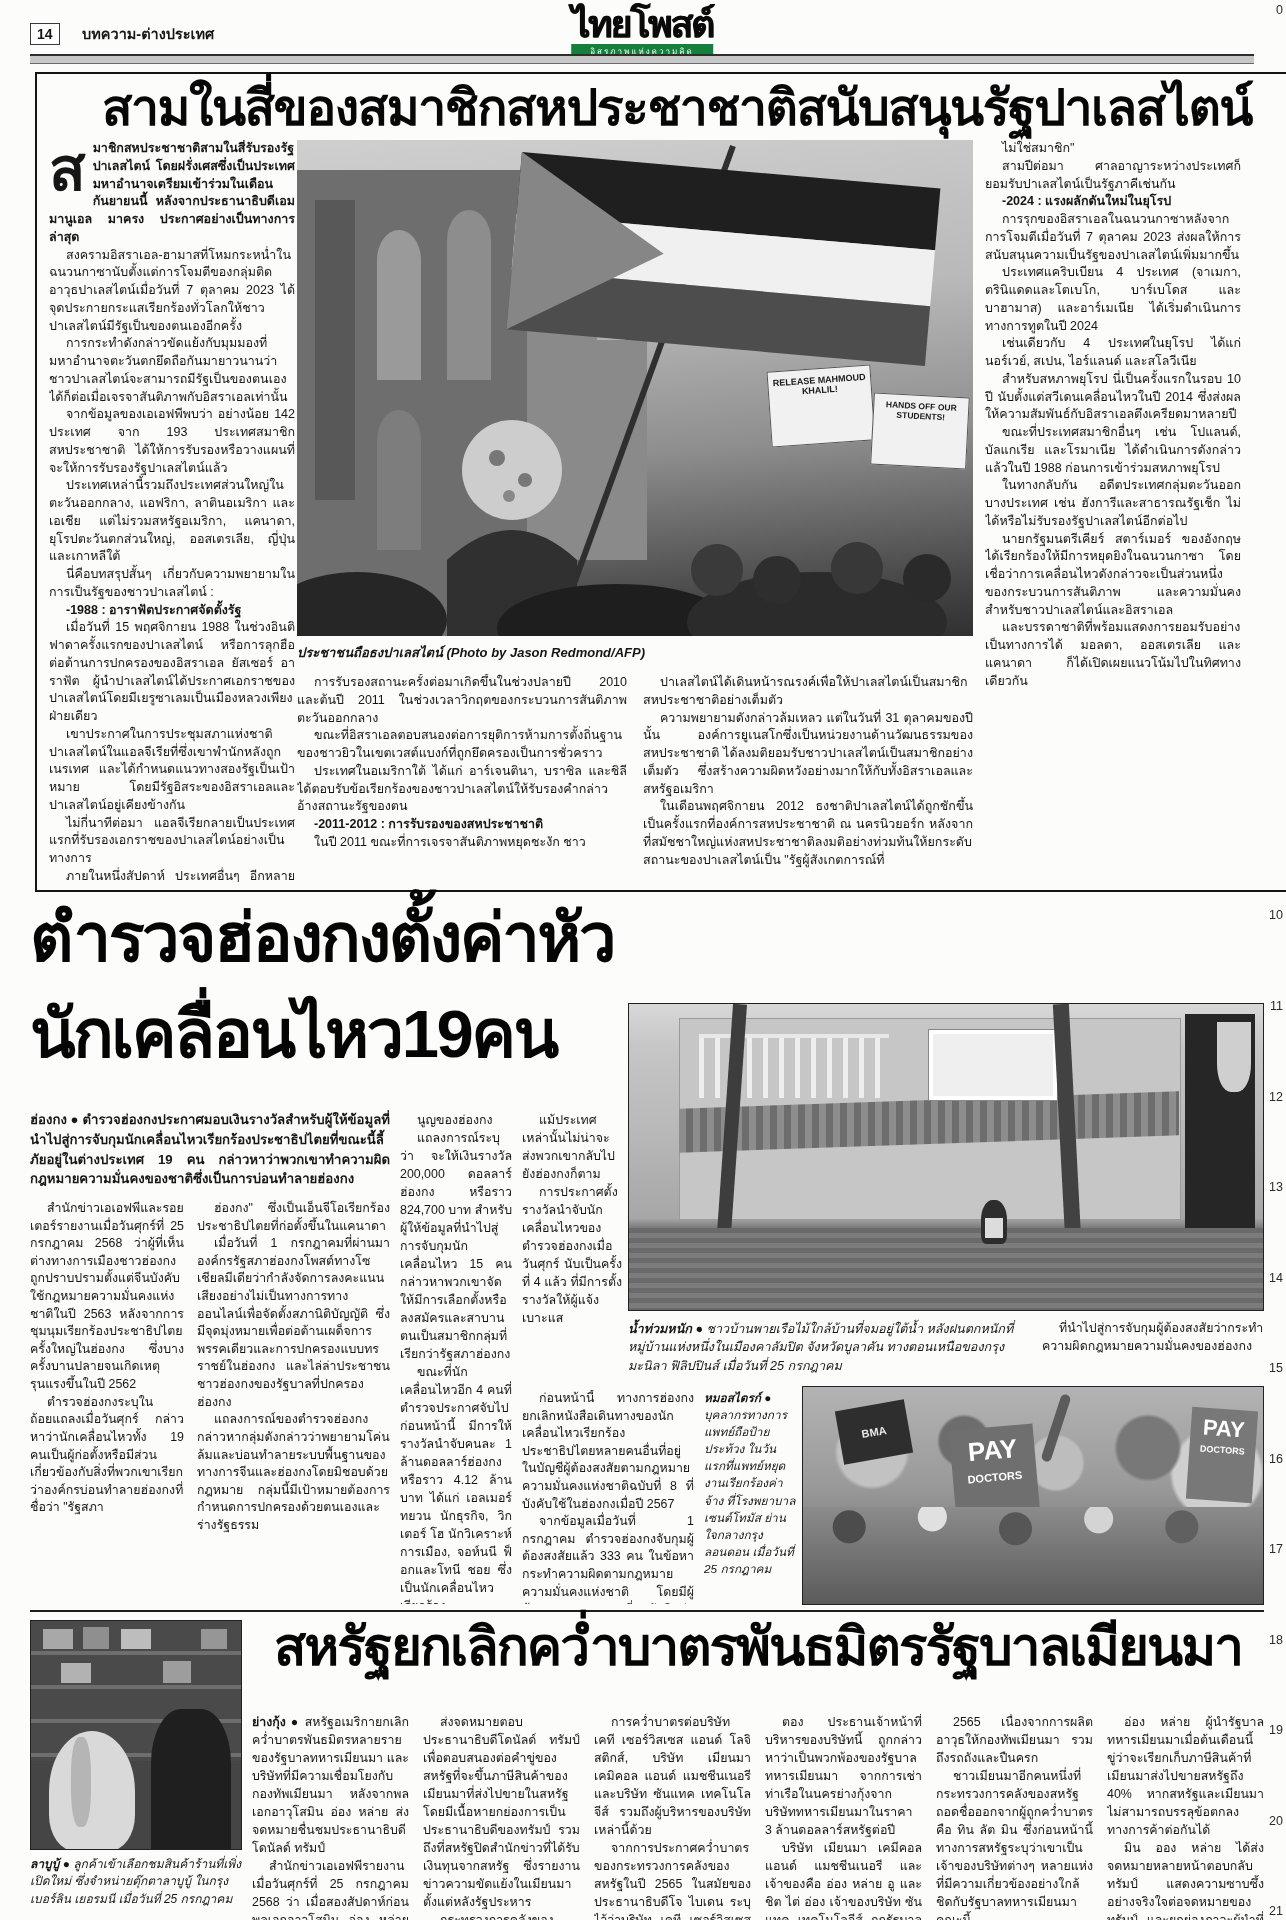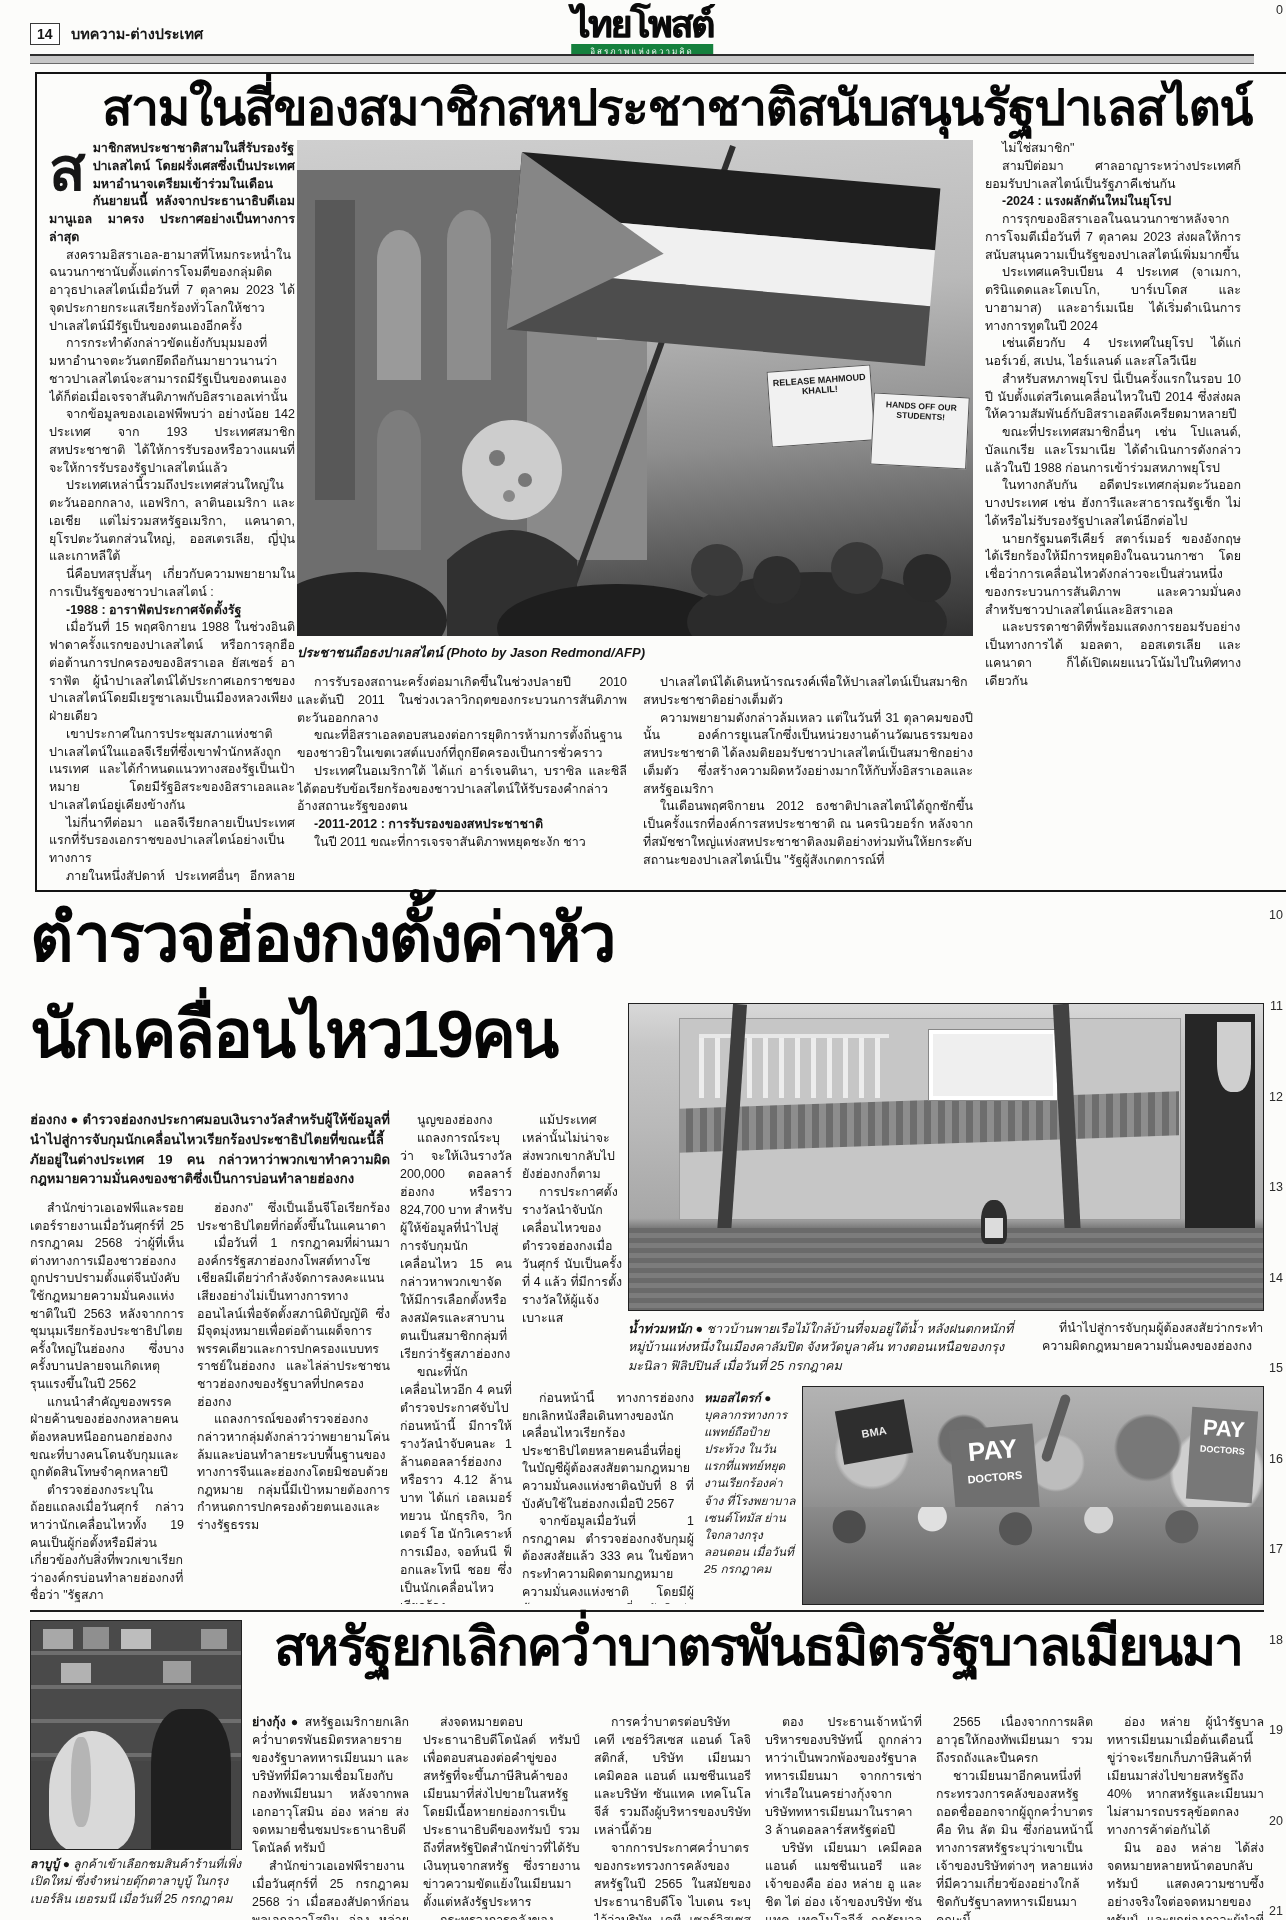--- a/index.html
+++ b/index.html
@@ -7,21 +7,21 @@
         font-family:"Liberation Sans",sans-serif;color:#161616;overflow:hidden;}
   
   .ruler{position:absolute;top:4px;bottom:2px;right:3px;width:22px;display:flex;
          flex-direction:column;justify-content:space-between;align-items:flex-end;
          font-size:12.5px;color:#2b2b2b;}
   .ruler span{line-height:1;}
   
   .header{position:absolute;top:22px;left:30px;width:1224px;height:34px;}
   .pagenum{display:inline-block;border:1.5px solid #3a3a3a;font-weight:bold;font-size:14px;
            padding:2px 6px;vertical-align:middle;background:#fff;}
-  .section-label{font-weight:bold;font-size:14.5px;margin-left:7px;vertical-align:middle;}
+  .section-label{font-weight:bold;font-size:14.5px;margin-left:18px;vertical-align:middle;}
   .masthead{position:absolute;left:50%;top:-16px;transform:translateX(-50%);text-align:center;}
   .masthead-logo{font-size:37px;font-weight:900;letter-spacing:-2px;line-height:1;color:#0a0a0a;
                  text-shadow:1px 0 #0a0a0a;}
   .masthead-tag{display:block;background:#15803d;color:#fff;font-size:8px;letter-spacing:2px;
                 padding:1px 8px;margin-top:1px;}
   .header-rule{position:absolute;top:54px;left:30px;width:1224px;height:7px;background:#c7c7c7;
                border-top:2px solid #2e2e2e;border-bottom:1px solid #6a6a6a;}
   
   .bt p{margin:0;text-indent:17px;text-align:justify;}
   .bt p.subhead{font-weight:bold;}
@@ -213,21 +213,20 @@
       </div>
   </div>
 
   <div class="hk">
     <div class="hk-headline" style="top:904px;">ตำรวจฮ่องกงตั้งค่าหัว</div>
     <div class="hk-headline" style="top:1000px;">นักเคลื่อนไหว19คน</div>
     <div class="hk-lede">ฮ่องกง ● ตำรวจฮ่องกงประกาศมอบเงินรางวัลสำหรับผู้ให้ข้อมูลที่นำไปสู่การจับกุมนักเคลื่อนไหวเรียกร้องประชาธิปไตยที่ขณะนี้ลี้ภัยอยู่ในต่างประเทศ 19 คน กล่าวหาว่าพวกเขาทำความผิดกฎหมายความมั่นคงของชาติซึ่งเป็นการบ่อนทำลายฮ่องกง</div>
 
     <div class="col hk-col1 bt">
         <p>สำนักข่าวเอเอฟพีและรอยเตอร์รายงานเมื่อวันศุกร์ที่ 25 กรกฎาคม 2568 ว่าผู้ที่เห็นต่างทางการเมืองชาวฮ่องกงถูกปราบปรามตั้งแต่จีนบังคับใช้กฎหมายความมั่นคงแห่งชาติในปี 2563 หลังจากการชุมนุมเรียกร้องประชาธิปไตยครั้งใหญ่ในฮ่องกง ซึ่งบางครั้งบานปลายจนเกิดเหตุรุนแรงขึ้นในปี 2562</p>
-        <p>แกนนำสำคัญของพรรคฝ่ายค้านของฮ่องกงหลายคนต้องหลบหนีออกนอกฮ่องกง ขณะที่บางคนโดนจับกุมและถูกตัดสินโทษจำคุกหลายปี</p>
         <p>ตำรวจฮ่องกงระบุในถ้อยแถลงเมื่อวันศุกร์ กล่าวหาว่านักเคลื่อนไหวทั้ง 19 คนเป็นผู้ก่อตั้งหรือมีส่วนเกี่ยวข้องกับสิ่งที่พวกเขาเรียกว่าองค์กรบ่อนทำลายฮ่องกงที่ชื่อว่า "รัฐสภา</p>
       </div>
     <div class="col hk-col2 bt">
         <p>ฮ่องกง" ซึ่งเป็นเอ็นจีโอเรียกร้องประชาธิปไตยที่ก่อตั้งขึ้นในแคนาดา</p>
         <p>เมื่อวันที่ 1 กรกฎาคมที่ผ่านมา องค์กรรัฐสภาฮ่องกงโพสต์ทางโซเชียลมีเดียว่ากำลังจัดการลงคะแนนเสียงอย่างไม่เป็นทางการทางออนไลน์เพื่อจัดตั้งสภานิติบัญญัติ ซึ่งมีจุดมุ่งหมายเพื่อต่อต้านเผด็จการพรรคเดียวและการปกครองแบบทรราชย์ในฮ่องกง และไล่ล่าประชาชนชาวฮ่องกงของรัฐบาลที่ปกครองฮ่องกง</p>
         <p>แถลงการณ์ของตำรวจฮ่องกงกล่าวหากลุ่มดังกล่าวว่าพยายามโค่นล้มและบ่อนทำลายระบบพื้นฐานของทางการจีนและฮ่องกงโดยมิชอบด้วยกฎหมาย กลุ่มนี้มีเป้าหมายต้องการกำหนดการปกครองด้วยตนเองและร่างรัฐธรรม</p>
       </div>
     <div class="col hk-col3 bt">
         <p>นูญของฮ่องกง</p>
         <p>แถลงการณ์ระบุว่า จะให้เงินรางวัล 200,000 ดอลลาร์ฮ่องกง หรือราว 824,700 บาท สำหรับผู้ให้ข้อมูลที่นำไปสู่การจับกุมนักเคลื่อนไหว 15 คน กล่าวหาพวกเขาจัดให้มีการเลือกตั้งหรือลงสมัครและสาบานตนเป็นสมาชิกกลุ่มที่เรียกว่ารัฐสภาฮ่องกง</p>

